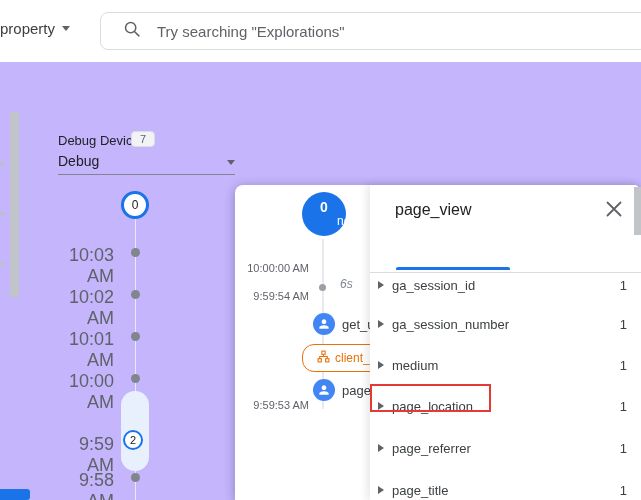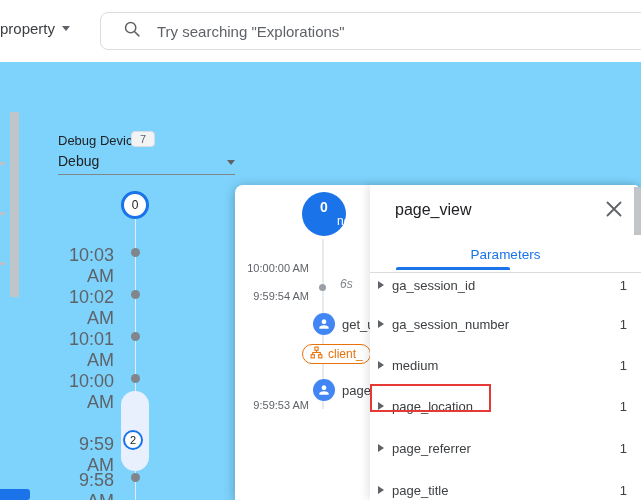--- a/index.html
+++ b/index.html
@@ -1,17 +1,17 @@
 <!DOCTYPE html>
 <html><head>
 <meta charset="utf-8">
 <style>
   * { margin:0; padding:0; box-sizing:border-box; }
   body { font-family:"Liberation Sans", sans-serif; background:#fff; }
-  .screen { position:relative; width:641px; height:500px; background:#7dd3fc; overflow:hidden; }
+  .screen { position:relative; width:641px; height:500px; background:#c4b5fd; overflow:hidden; }
 
   
   .topbar { position:absolute; top:0; left:0; right:0; height:62px; background:#fff; }
   .property-selector { position:absolute; left:0; top:20px; display:flex; align-items:center; gap:7px;
     font-size:15px; color:#3c4043; cursor:pointer; }
   .caret-down { width:0; height:0; border-left:4px solid transparent; border-right:4px solid transparent;
     border-top:5px solid #5f6368; }
   .searchbox { position:absolute; left:100px; top:12px; width:548px; height:38px;
     border:1px solid #dadce0; border-radius:8px; background:#fff;
     display:flex; align-items:center; padding-left:22px; gap:16px; }
@@ -57,22 +57,22 @@
     background:#1a73e8; color:#fff; display:flex; flex-direction:column; align-items:center;
     justify-content:center; line-height:1.05; cursor:pointer; }
   .new-badge-count { font-size:14px; font-weight:bold; }
   .new-badge-label { font-size:12px;margin-left:48px; }
   .stream-dot { position:absolute; left:84px; top:99px; width:7px; height:7px; border-radius:50%; background:#9aa0a6; }
   .stream-time { position:absolute; left:2px; width:72px; text-align:right; font-size:11px; color:#5f6368; }
   .gap-label { position:absolute; left:105px; top:92px; font-size:12px; font-style:italic; color:#80868b; }
   .event-icon { position:absolute; left:78px; width:22px; height:22px; border-radius:50%;
     background:#4285f4; display:flex; align-items:center; justify-content:center; cursor:pointer; }
   .event-label { position:absolute; left:107px; font-size:13px; color:#3c4043; white-space:nowrap; }
-  .client-pill { position:absolute; left:67px; top:159px; height:20px; display:flex; align-items:center;
-    gap:5px; padding:0 7px; border:1.5px solid #e8710a; border-radius:12px; color:#e8710a;
+  .client-pill { position:absolute; left:67px; top:159px; height:28px; display:flex; align-items:center;
+    gap:5px; padding:0 14px; border:1.5px solid #e8710a; border-radius:12px; color:#e8710a;
     font-size:12px; background:#fff; cursor:pointer; white-space:nowrap; }
 
   
   .detail-panel { position:absolute; left:135px; top:0; width:271px; height:315px; background:#fff;
     border-radius:0 8px 0 0; box-shadow:-3px 0 8px rgba(0,0,0,0.10); }
   .detail-header { position:absolute; left:0; top:0; right:0; height:88px; background:#fff;
     border-bottom:1px solid #dadce0; border-radius:0 8px 0 0; z-index:2; }
   .detail-title { position:absolute; left:25px; top:16px; font-size:16px; color:#202124; }
   .close-btn { position:absolute; right:14px; top:12px; width:26px; height:26px; border:none;
     background:transparent; cursor:pointer; display:flex; align-items:center; justify-content:center; }
@@ -224,21 +224,20 @@
       <div class="detail-header">
         <div class="detail-title">page_view</div>
         <button class="close-btn">
           <span>
             <svg width="18" height="18" viewBox="0 0 18 18">
                 <path d="M2.5 2.5l13 13M15.5 2.5l-13 13" stroke="#5f6368" stroke-width="1.8" stroke-linecap="round"></path>
               </svg>
           </span>
         </button>
         <div class="tabs">
-          <div class="tab active">Parameters</div>
         </div>
         <div class="tab-underline"></div>
       </div>
 
       <div class="panel-scrollbar"></div>
     </div>
   </div>
 
 </div>
 

